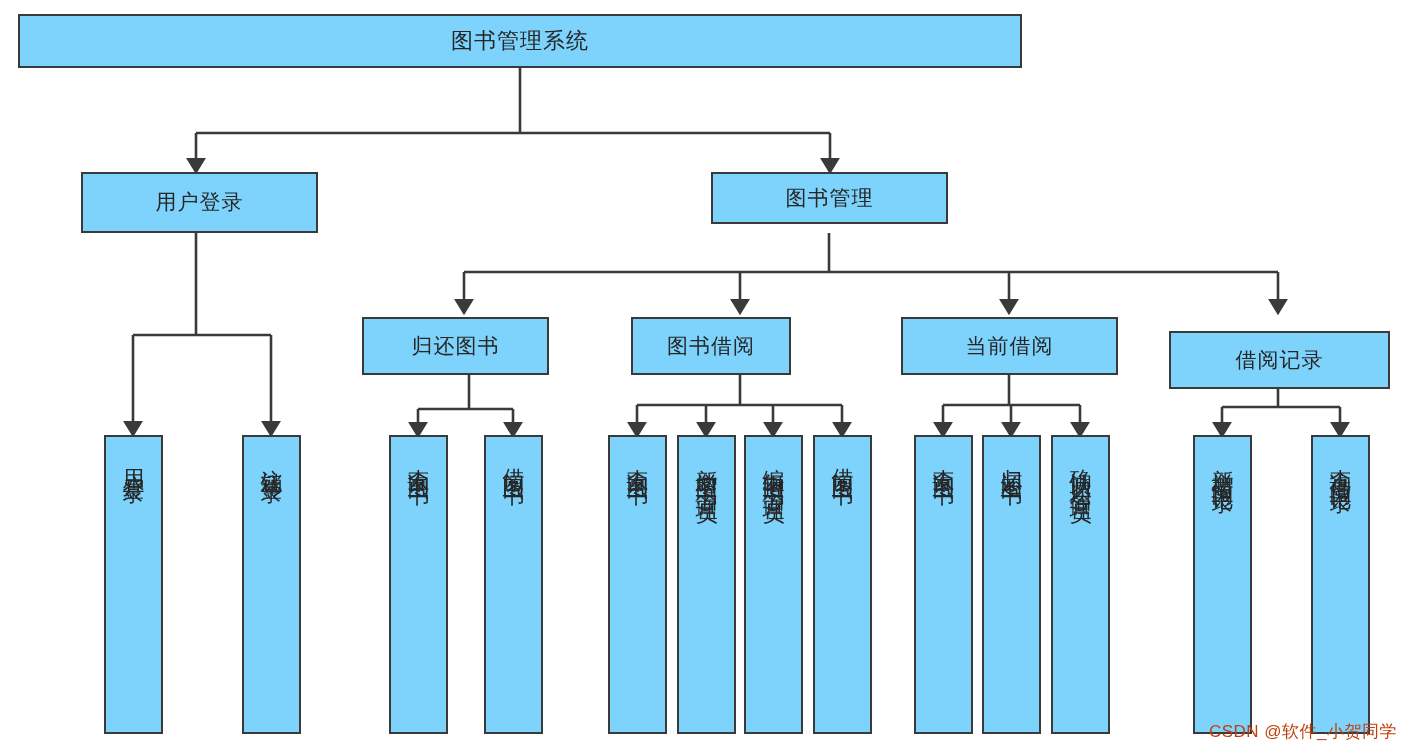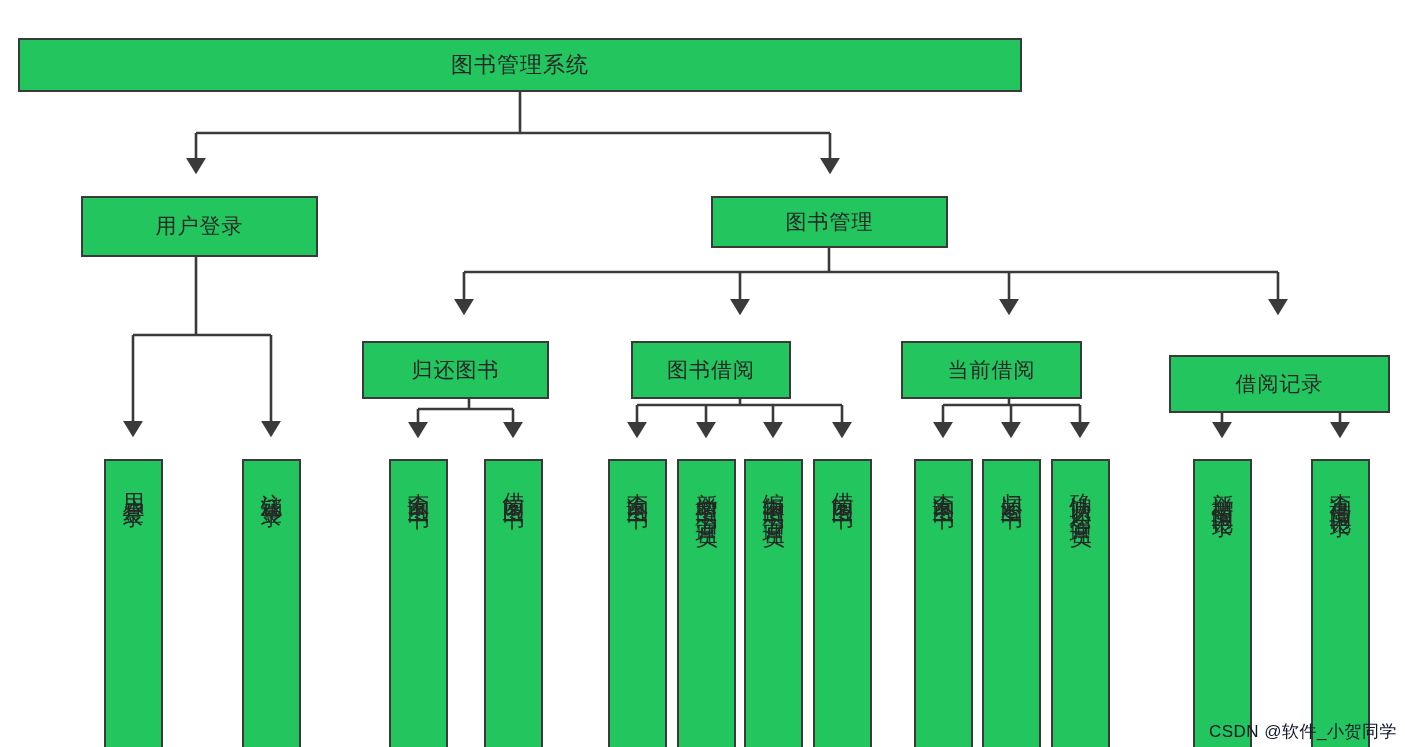--- a/index.html
+++ b/index.html
@@ -13,27 +13,26 @@
   }
   #canvas{position:absolute;left:0;top:0;width:1405px;height:747px;}
 
   
   #wires{position:absolute;left:0;top:0;width:1405px;height:747px;z-index:1;}
 
   
   .node{
     position:absolute;
     box-sizing:border-box;
-    background:#22c55e;
+    background:#7dd3fc;
     border:2.5px solid #3a3a3a;
     z-index:2;
     display:flex;
     align-items:center;
     justify-content:center;
-    margin-top:24px;
   }
   .node .lbl{
     color:#262626;
     font-size:21px;
     letter-spacing:1px;
     line-height:1.15;
     white-space:nowrap;
     text-align:center;
   }
   
@@ -52,21 +51,21 @@
     letter-spacing:5px;
     line-height:1.0;
     white-space:nowrap;
   }
 
   
   #watermark{
     position:absolute;
     right:8px;bottom:4px;
     z-index:5;
-    color:#0f172a;
+    color:#c2410c;
     font-size:17px;
     letter-spacing:0.5px;
     white-space:nowrap;
     pointer-events:none;
   }
 </style>
 </head>
 <body>
 
 <div id="canvas">
@@ -135,21 +134,21 @@
   </div>
 
   <div class="node" style="left:362px;top:317px;width:187px;height:58px;">
     <span class="lbl">归还图书</span>
   </div>
 
   <div class="node" style="left:631px;top:317px;width:160px;height:58px;">
     <span class="lbl">图书借阅</span>
   </div>
 
-  <div class="node" style="left:901px;top:317px;width:181px;height:58px;">
+  <div class="node" style="left:901px;top:317px;width:217px;height:58px;">
     <span class="lbl">当前借阅</span>
   </div>
 
   <div class="node" style="left:1169px;top:331px;width:221px;height:58px;">
     <span class="lbl">借阅记录</span>
   </div>
 
   <div class="node leaf" style="left:104px;top:435px;width:59px;height:299px;">
     <span class="lbl">用户登录</span>
   </div>

